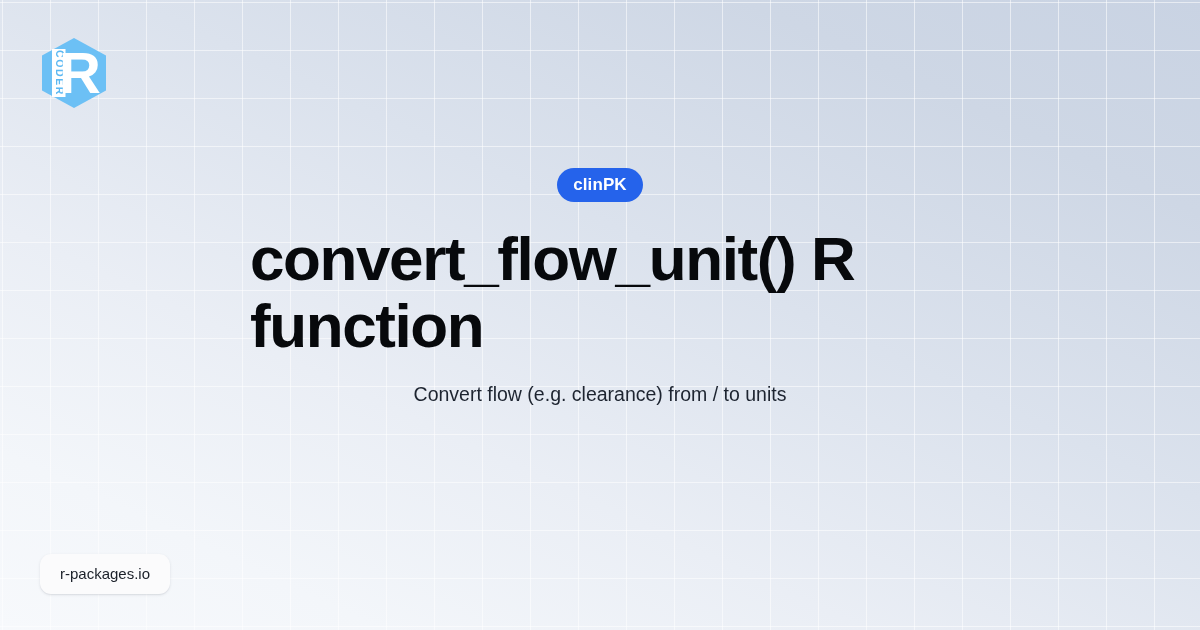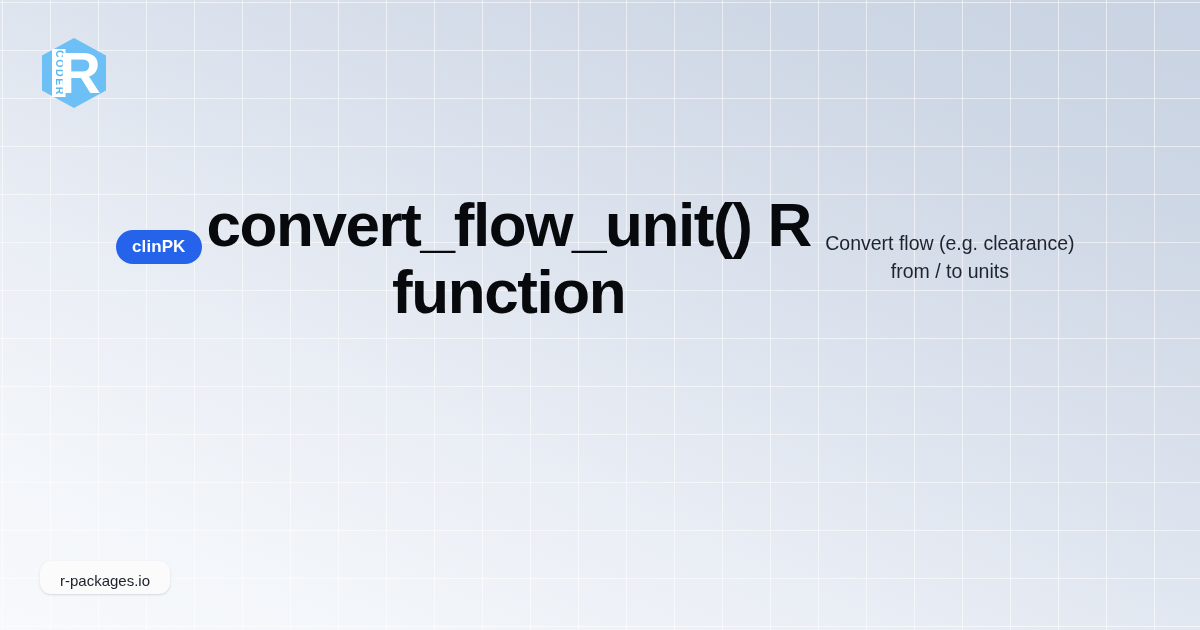--- a/index.html
+++ b/index.html
@@ -51,22 +51,23 @@
   }
   .logo svg { display: block; width: 100%; height: 100%; }
 
   
   .center-block {
     position: absolute;
     left: 0;
     right: 0;
     top: 168px;
     display: flex;
+    flex-direction: column;
     align-items: center;
-    padding: 0 116px;
+    padding: 0 92px;
     box-sizing: border-box;
   }
 
   .pkg-badge {
     display: inline-block;
     background: #2563eb;
     color: #ffffff;
     font-size: 17px;
     font-weight: 700;
     letter-spacing: 0.1px;
@@ -76,42 +77,41 @@
     white-space: nowrap;
   }
 
   .page-title {
     margin: 24px 0 0 0;
     font-size: 62px;
     font-weight: 800;
     line-height: 1.08;
     letter-spacing: -1.4px;
     color: #07090c;
-    text-align: center;
     max-width: 700px;
   }
 
   .page-subtitle {
     margin: 20px 0 0 0;
     font-size: 19.5px;
     font-weight: 400;
     line-height: 1.45;
     color: #1d2430;
     text-align: center;
     max-width: 760px;
   }
 
   
   .site-badge {
     position: absolute;
     left: 40px;
     bottom: 36px;
     background: #fbfbfc;
     border-radius: 11px;
-    padding: 12px 20px 6px 20px;
+    padding: 12px 20px 13px 20px;
     font-size: 15px;
     font-weight: 400;
     color: #1b2029;
     line-height: 1;
     box-shadow: 0 1px 3px rgba(30,41,59,0.10), 0 1px 1px rgba(30,41,59,0.05);
   }
 </style>
 </head>
 <body>
 

